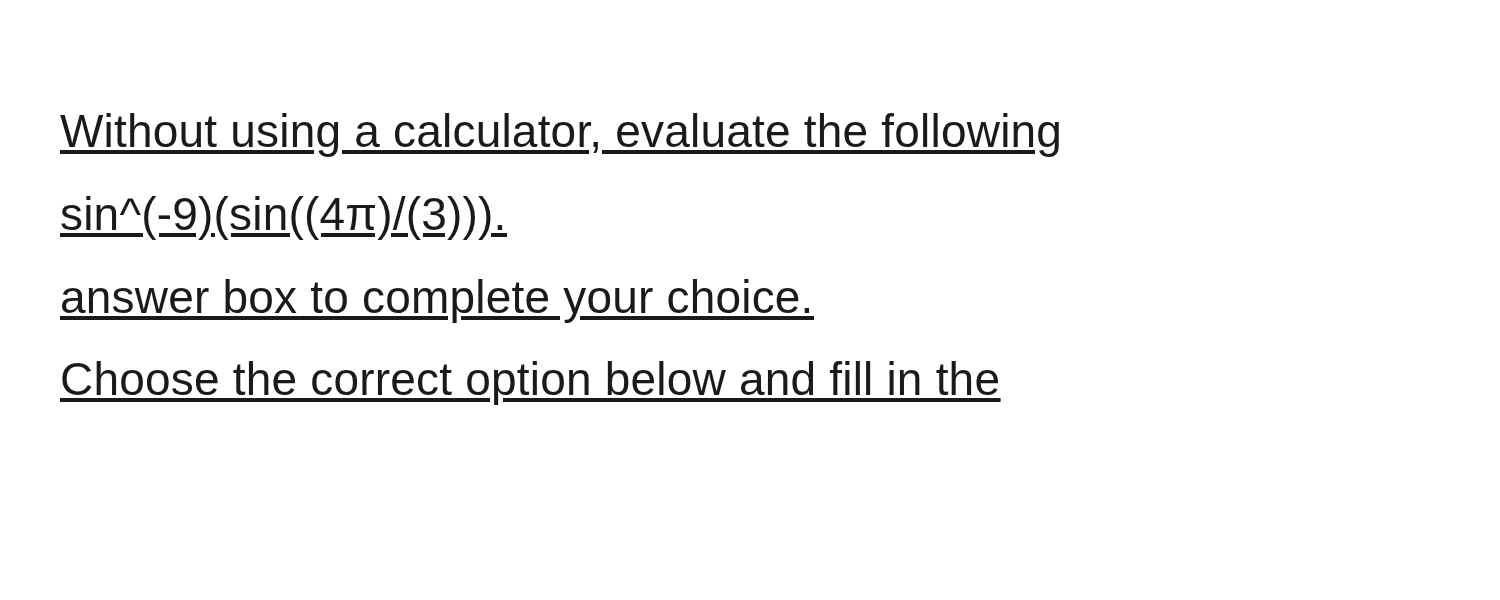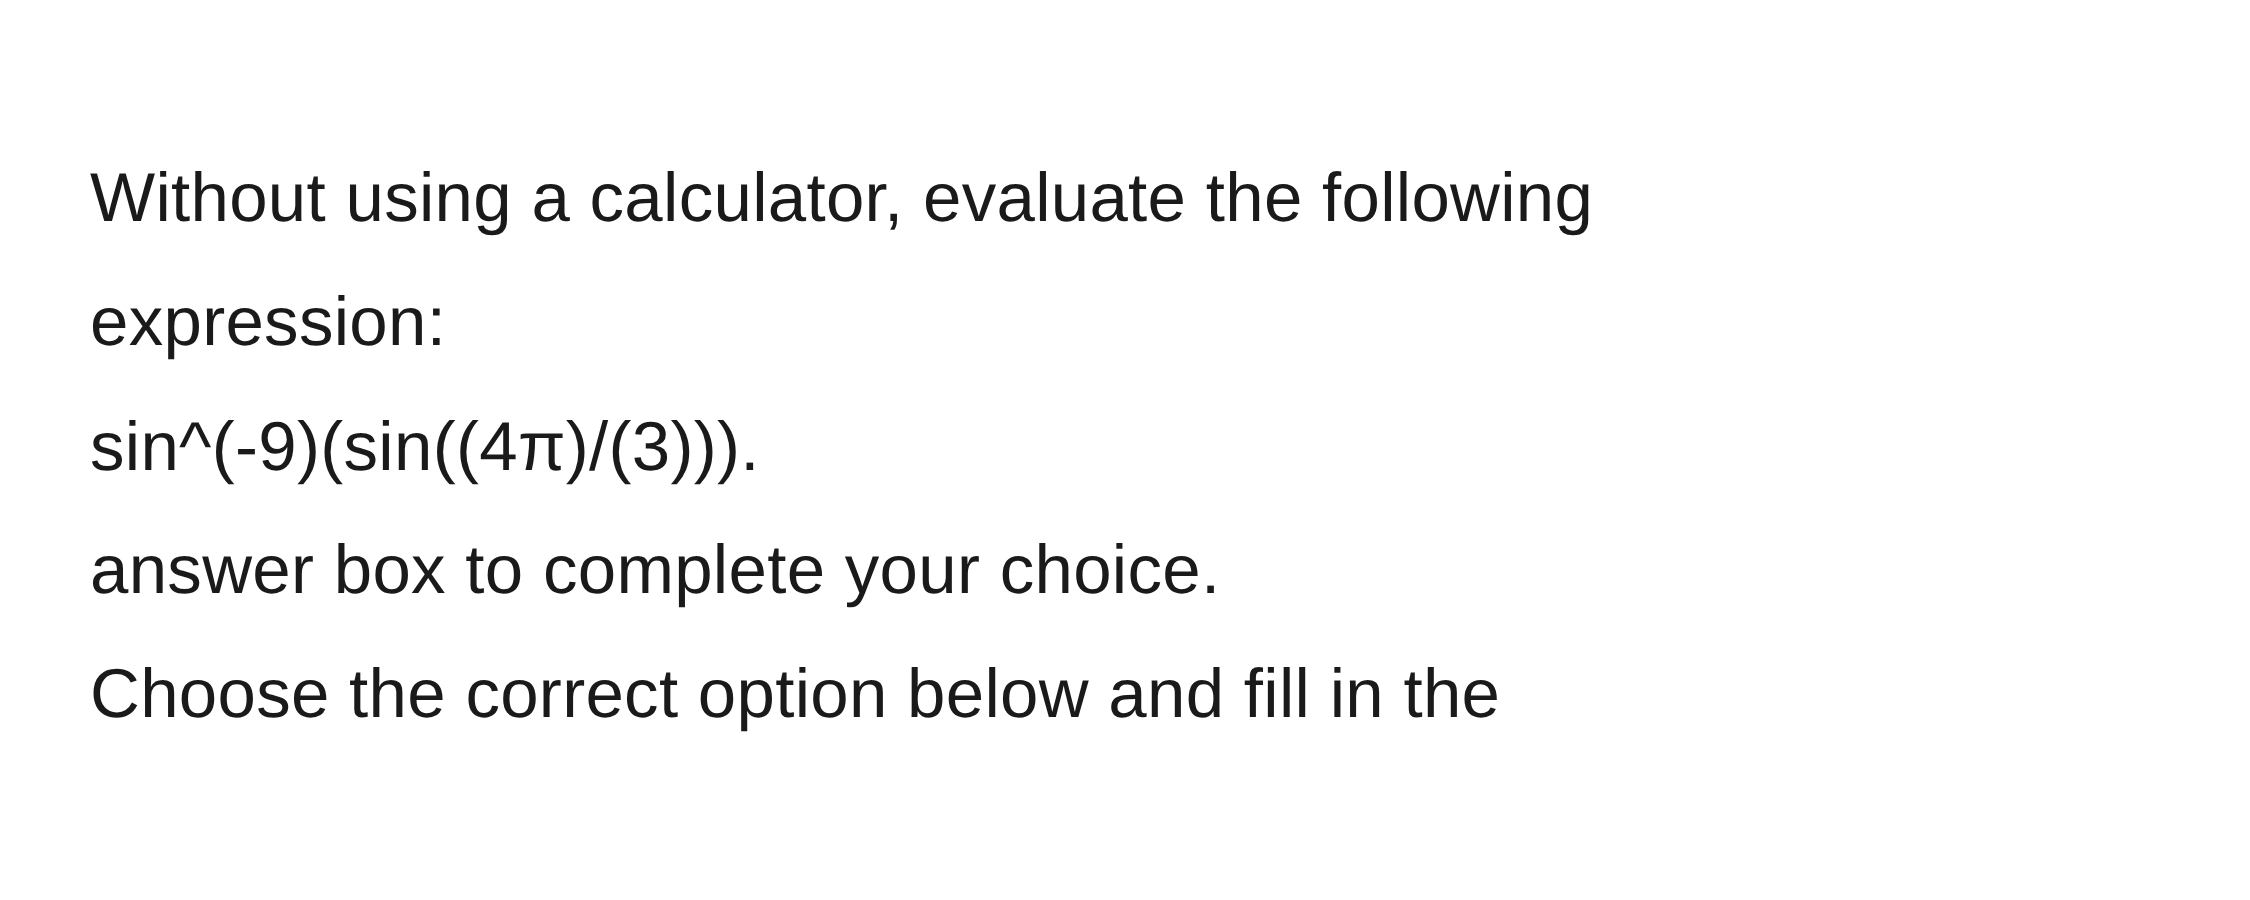--- a/index.html
+++ b/index.html
@@ -1,18 +1,19 @@
 <!DOCTYPE html>
 <html><head>
   <meta charset="utf-8">
   <style>
     * {
       margin: 0;
       padding: 0;
       box-sizing: border-box;
+      text-decoration: underline;
     }
     body {
       width: 1500px;
       height: 600px;
       background: #ffffff;
       font-family: -apple-system, BlinkMacSystemFont, "Segoe UI", Helvetica, Arial, sans-serif;
       padding: 90px 60px 60px 60px;
     }
     .content {
       max-width: 1380px;
@@ -23,17 +24,16 @@
       color: #1a1a1a;
       font-weight: 400;
       letter-spacing: 0.2px;
     }
   </style>
 </head>
 <body>
 
 <div class="content">
   <div class="text-line">Without using a calculator, evaluate the following</div>
-  <div class="text-line">expression:</div>
   <div class="text-line">sin^(-9)(sin((4π)/(3))).</div>
   <div class="text-line">answer box to complete your choice.</div>
   <div class="text-line">Choose the correct option below and fill in the</div>
 </div>
 
 </body></html>

